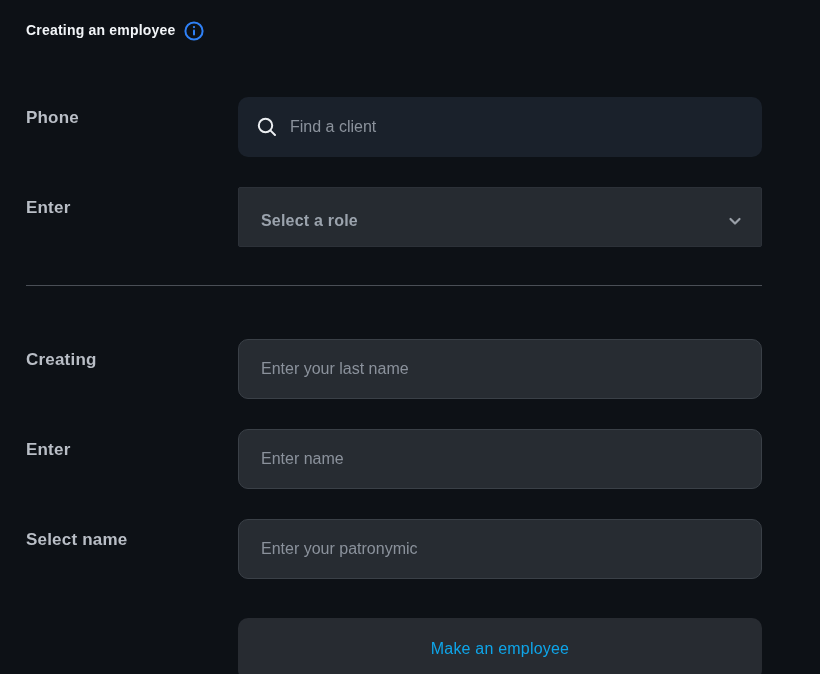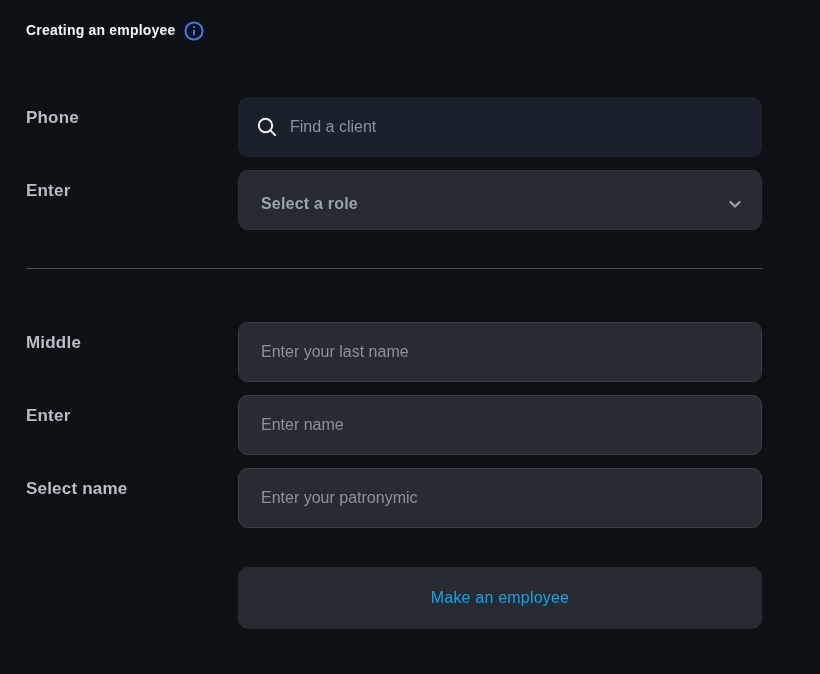--- a/index.html
+++ b/index.html
@@ -21,21 +21,21 @@
     color: #f2f5f8;
     font-size: 14px;
     font-weight: 700;
     letter-spacing: 0.2px;
   }
   .info-icon { display: inline-flex; margin-top: 2px; }
   .form { margin-top: 44px; }
   .form-row {
     display: flex; align-items: center;
     height: 60px;
-    margin-bottom: 13px;
+    margin-bottom: 30px;
   }
   .row-label {
     width: 212px;
     flex: 0 0 212px;
     color: #b9bec6;
     font-size: 17px;
     font-weight: 700;
     letter-spacing: 0.2px;
   }
   .row-control { flex: 1; height: 42px; position: relative; }
@@ -56,21 +56,21 @@
     outline: none;
     color: #e7eaee;
     font-size: 16px;
     font-family: "Liberation Sans", sans-serif;
   }
   .search-box input::placeholder { color: #8b929c; }
   .select-box {
     width: 100%; height: 60px;
     background: #262b31;
     border: 1px solid #2c3138;
-    border-radius: 10px;
+    border-radius: 2px;
     display: flex; align-items: center; justify-content: space-between;
     padding: 8px 18px 0 22px;
     cursor: pointer;
   }
   .select-value {
     color: #9ba3ad;
     font-size: 16px;
     font-weight: 700;
     letter-spacing: 0.2px;
   }
@@ -153,21 +153,21 @@
               <polyline points="3.5,6 8,10.5 12.5,6" stroke="#9aa0a8" stroke-width="2.2" stroke-linecap="round" stroke-linejoin="round"></polyline>
             </svg>
           </span>
         </div>
       </div>
     </div>
 
     <div class="divider"></div>
 
     <div class="form-row">
-      <div class="row-label">Middle</div>
+      <div class="row-label">Creating</div>
       <div class="row-control">
         <input type="text" class="text-input" placeholder="Enter your last name" style="">
       </div>
     </div>
 
     <div class="form-row">
       <div class="row-label">Enter</div>
       <div class="row-control">
         <input type="text" class="text-input" placeholder="Enter name" style="">
       </div>

